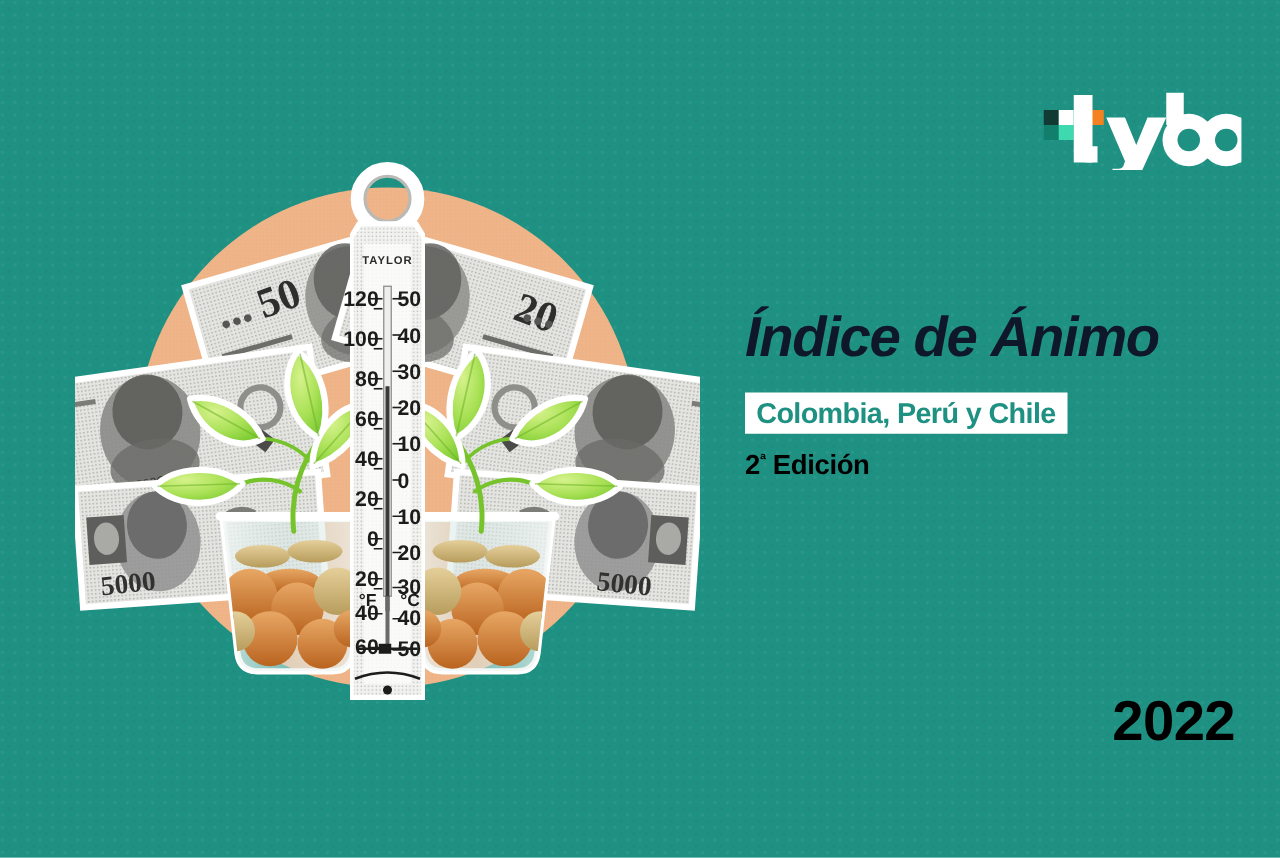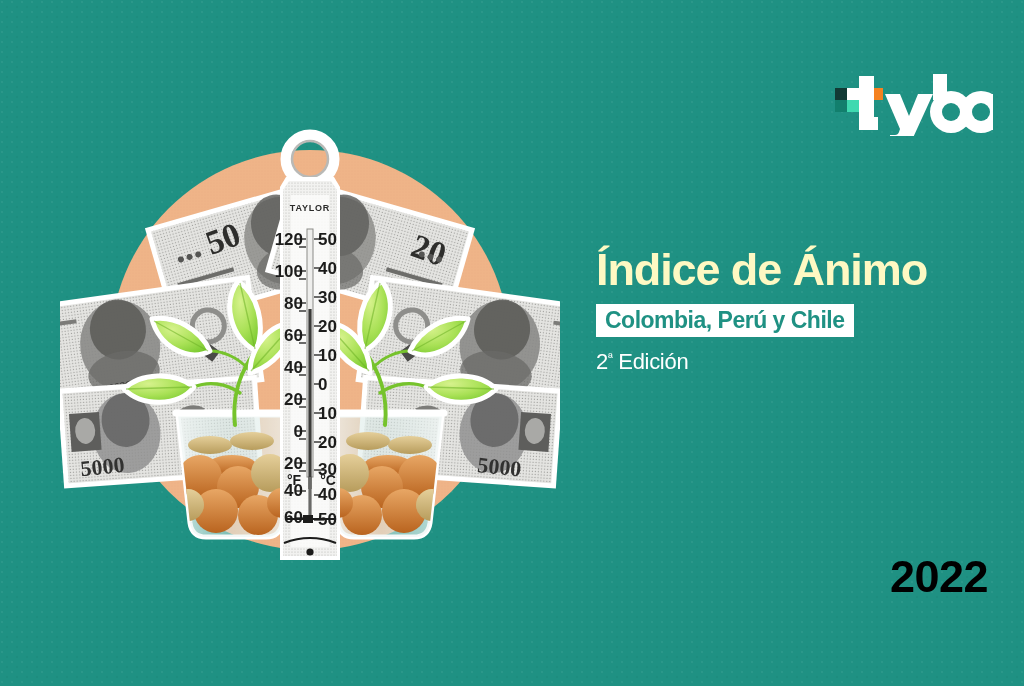--- a/index.html
+++ b/index.html
@@ -33,46 +33,47 @@
   }
   #logo svg { display:block; width:160px; height:62px; }
 
   
   #title-block {
     position: absolute;
     left: 596px; top: 244px;
     width: 400px;
   }
   .title-line {
-    color: #fef9c3;
+    color: #0f172a;
     font-size: 45px;
     line-height: 51px;
     font-weight: bold;
     letter-spacing: -1.1px;
     white-space: nowrap;
+    font-style: italic;
   }
   #subtitle-box {
     display: inline-block;
     background: #ffffff;
     padding: 4px 9px 5px 9px;
-    margin-top: 9px;
+    margin-top: 19px;
   }
   #subtitle-text {
     color: #1f9183;
     font-size: 23px;
     line-height: 24px;
     font-weight: bold;
     letter-spacing: -0.5px;
     white-space: nowrap;
   }
   #edition {
     margin-top: 12px;
-    color: #ffffff;
+    color: #000000;
     font-size: 22px;
-    font-weight: normal;
+    font-weight: bold;
     letter-spacing: -0.3px;
   }
   #edition sup { font-size: 13px; vertical-align: 7px; }
 
   
   #year {
     position: absolute;
     right: 36px; top: 551px;
     color: #000000;
     font-size: 45px;

